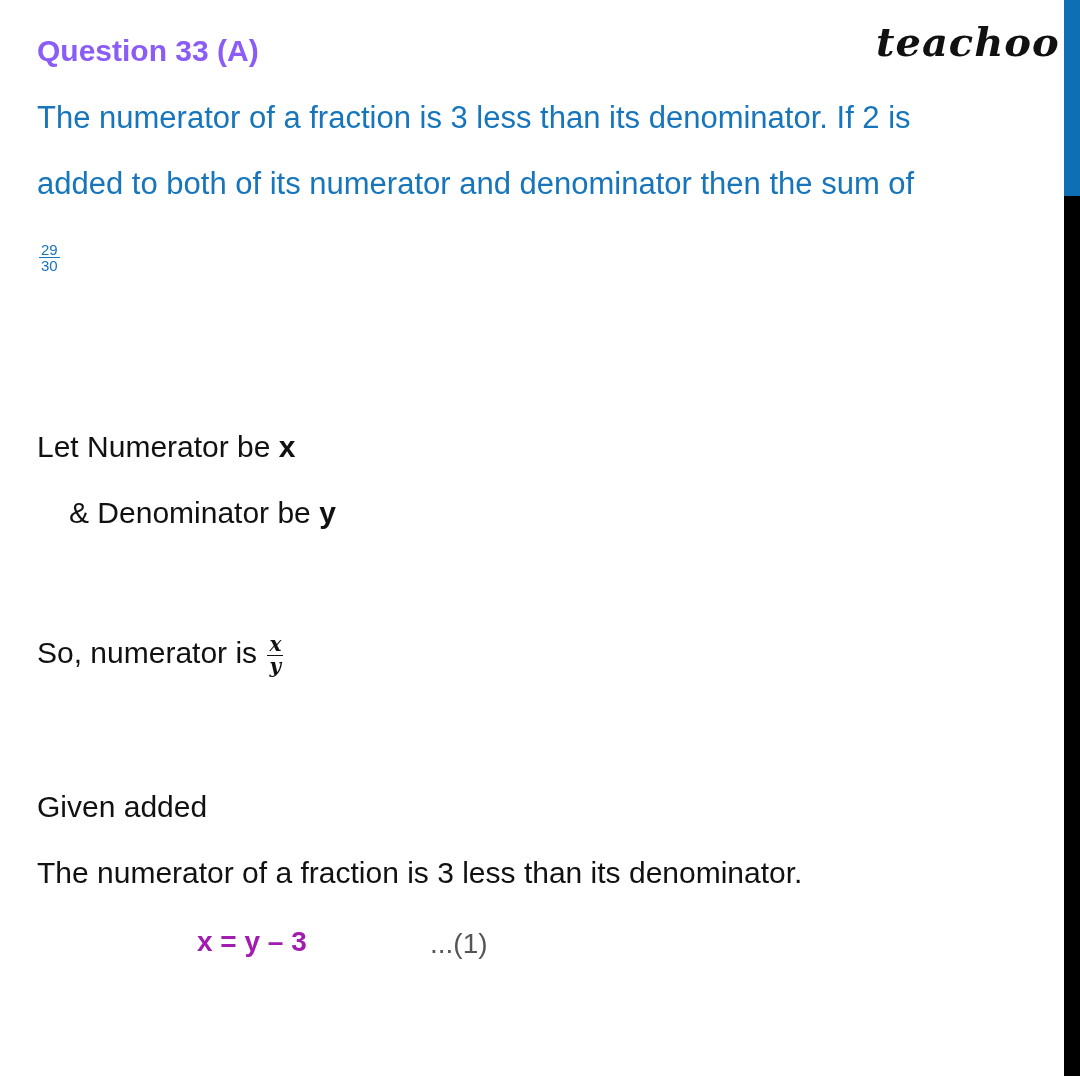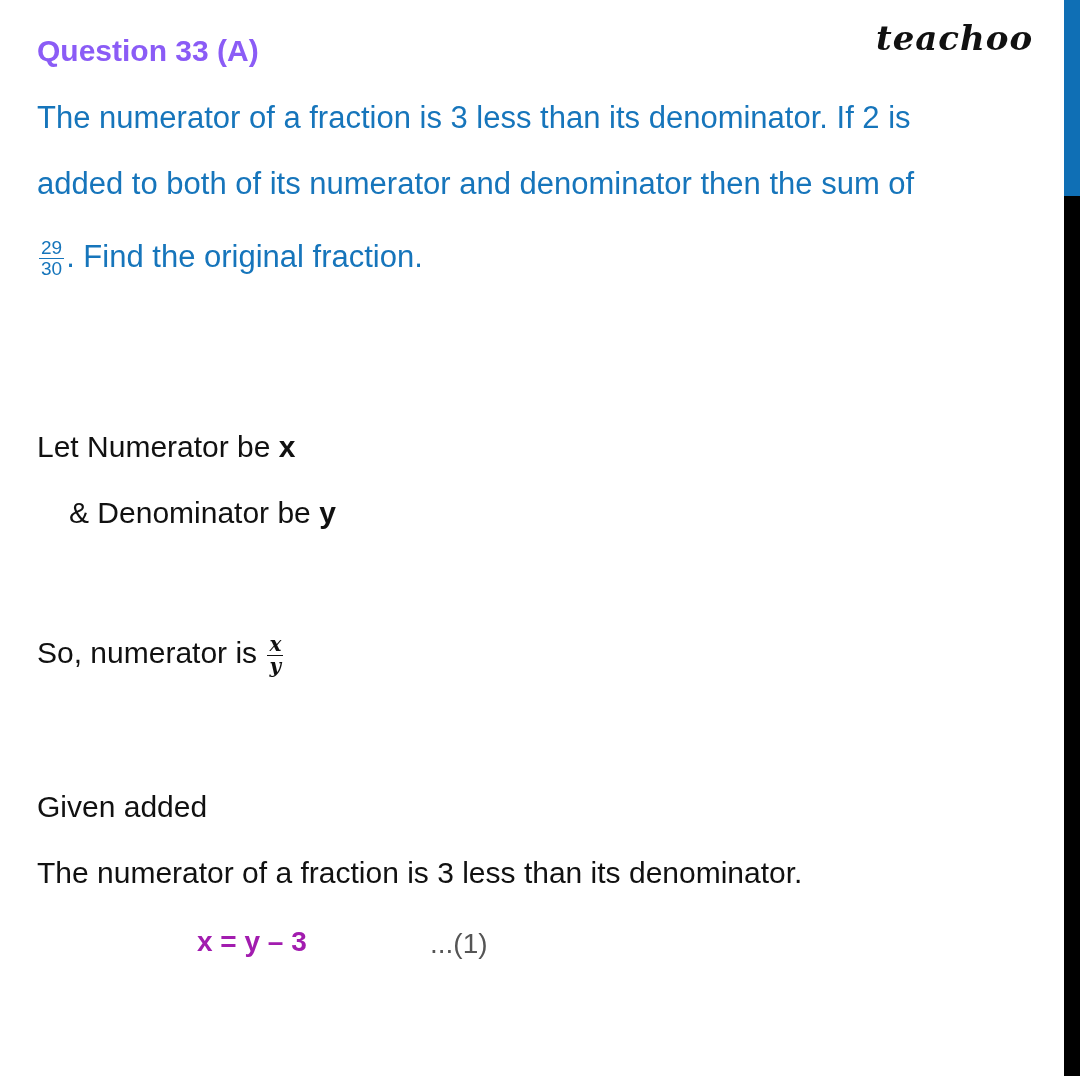--- a/index.html
+++ b/index.html
@@ -1,42 +1,42 @@
 <!DOCTYPE html>
 <html><head>
 <meta charset="utf-8">
 <style>
   html, body { margin:0; padding:0; }
   body { width:1080px; height:1080px; background:#ffffff; position:relative; overflow:hidden;
          font-family:"Liberation Sans", sans-serif; }
   .abs { position:absolute; white-space:nowrap; }
   .title { left:37px; top:34px; font-size:30px; font-weight:bold; color:#8b5cf6; }
   .logo { left:876px; top:18px; font-family:"DejaVu Serif", serif; font-style:italic; font-weight:bold;
-          font-size:34px; color:#111; letter-spacing:1px; }
+          font-size:40px; color:#111; letter-spacing:1px; }
   .q { left:37px; font-size:31px; color:#1675bb; }
   .body { left:37px; font-size:30px; color:#111; }
-  .frac { display:inline-block; vertical-align:middle; text-align:center; font-size:19px; line-height:1.05; margin:0 2px; }
+  .frac { display:inline-block; vertical-align:middle; text-align:center; font-size:15px; line-height:1.05; margin:0 2px; }
   .frac .num { display:block; border-bottom:1.5px solid currentColor; padding:0 2px; }
   .frac .den { display:block; padding:0 2px; }
   .frac.it { font-family:"DejaVu Serif", serif; font-style:italic; font-weight:bold; font-size:20px; }
   .eq { left:197px; top:926px; font-size:28px; font-weight:bold; color:#a21caf; }
   .eqref { left:430px; top:928px; font-size:28px; color:#555; }
   .sidebar-blue { left:1064px; top:0; width:16px; height:196px; background:#0f6fb5; }
   .sidebar-black { left:1064px; top:196px; width:16px; height:880px; background:#000; }
 </style>
 </head>
 <body>
 
 <div class="abs title">Question 33 (A)</div>
 <div class="abs logo">teachoo</div>
 
 <div class="abs q" style="top:100px;">The numerator of a fraction is 3 less than its denominator. If 2 is</div>
 <div class="abs q" style="top:166px;">added to both of its numerator and denominator then the sum of</div>
 <div class="abs q" style="top:238px;">
-  <span class="frac"><span class="num">29</span><span class="den">30</span></span><span>. Find the original fraction.</span>
+  <span class="frac"><span class="num">29</span><span class="den">30</span></span>
 </div>
 
 <div class="abs body" style="top:430px;">
   <span>Let Numerator be </span><b>x</b>
 </div>
 <div class="abs body" style="top:496px; left:69px;">
   <span>&amp; Denominator be </span><b>y</b>
 </div>
 
 <div class="abs body" style="top:634px;">

